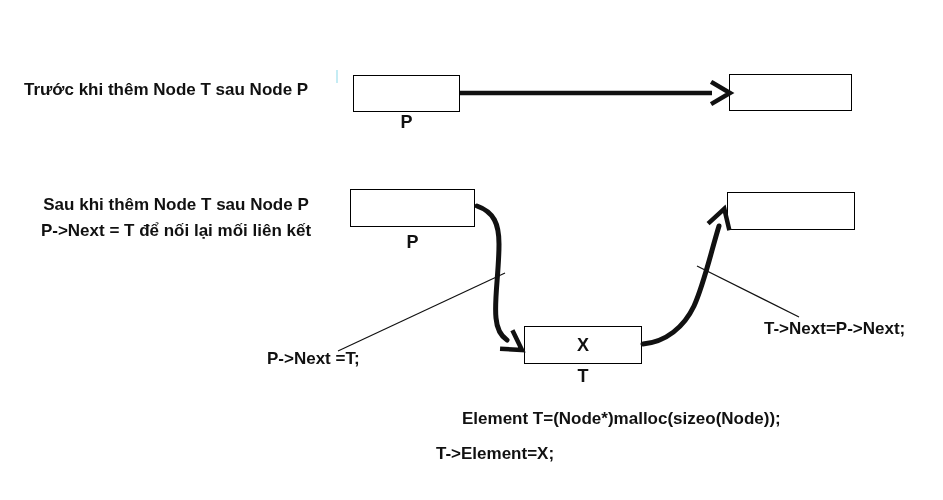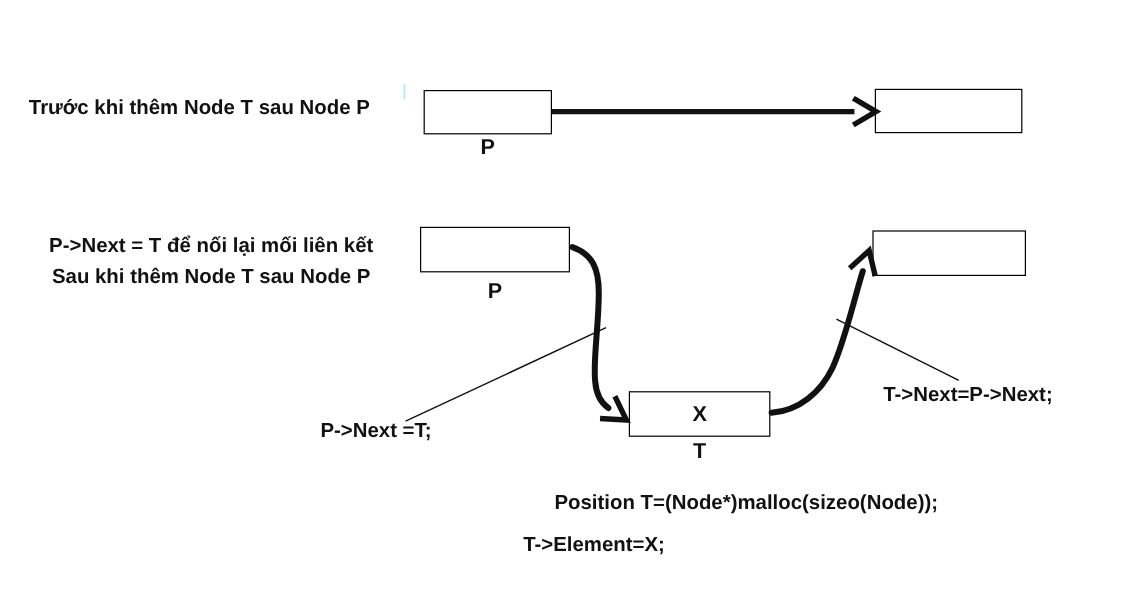--- a/index.html
+++ b/index.html
@@ -39,39 +39,39 @@
 <div class="sheet">
 
   <div class="txt" style="left:24px; top:80px;">Trước khi thêm Node T sau Node P</div>
 
   <div class="nodebox" style="left:353px; top:75px; width:107px; height:37px;"></div>
   <div class="boxlabel" style="left:353px; top:112px; width:107px;">P</div>
 
   <div class="nodebox" style="left:729px; top:74px; width:123px; height:37px;"></div>
 
   <div class="caption-block">
+    <span>Sau khi thêm Node T sau Node P</span>
     <span>P-&gt;Next = T để nối lại mối liên kết</span>
-    <span>Sau khi thêm Node T sau Node P</span>
   </div>
 
   <div class="nodebox" style="left:350px; top:189px; width:125px; height:38px;"></div>
   <div class="boxlabel" style="left:350px; top:232px; width:125px;">P</div>
 
   <div class="nodebox" style="left:727px; top:192px; width:128px; height:38px;"></div>
 
   <div class="nodebox center" style="left:524px; top:326px; width:118px; height:38px;">
     <span>X</span>
   </div>
   <div class="boxlabel" style="left:524px; top:366px; width:118px;">T</div>
 
   <div class="txt" style="left:267px; top:349px;text-align:center;">P-&gt;Next =T;</div>
 
-  <div class="txt" style="left:736px; top:319px;">T-&gt;Next=P-&gt;Next;</div>
+  <div class="txt" style="left:764px; top:319px;">T-&gt;Next=P-&gt;Next;</div>
 
-  <div class="txt" style="left:462px; top:409px;">Position T=(Node*)malloc(sizeo(Node));</div>
+  <div class="txt" style="left:462px; top:409px;">Element T=(Node*)malloc(sizeo(Node));</div>
   <div class="txt" style="left:436px; top:444px;">T-&gt;Element=X;</div>
 
   <div class="cursor-mark"></div>
 
   <svg class="overlay" width="943" height="500" viewBox="0 0 943 500">
     <defs>
       <marker id="chev" markerUnits="userSpaceOnUse" markerWidth="30" markerHeight="30" refX="3" refY="14" orient="auto">
         <path d="M4,4 L21,14 L4,24" fill="none" stroke="#111111" stroke-width="4.5" stroke-linecap="square"></path>
       </marker>
     </defs>

